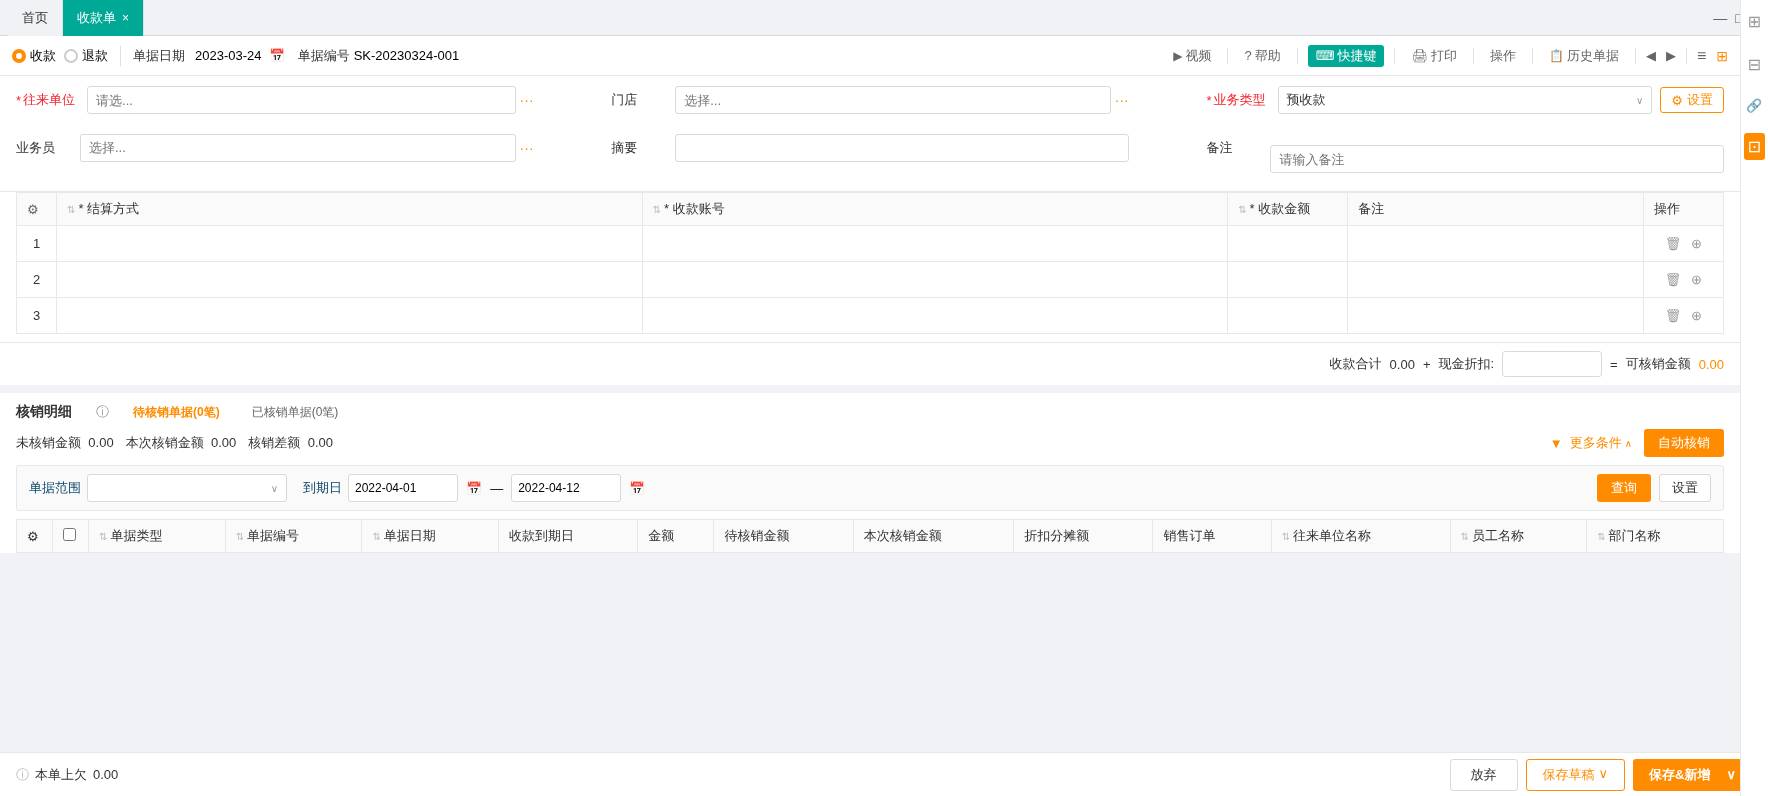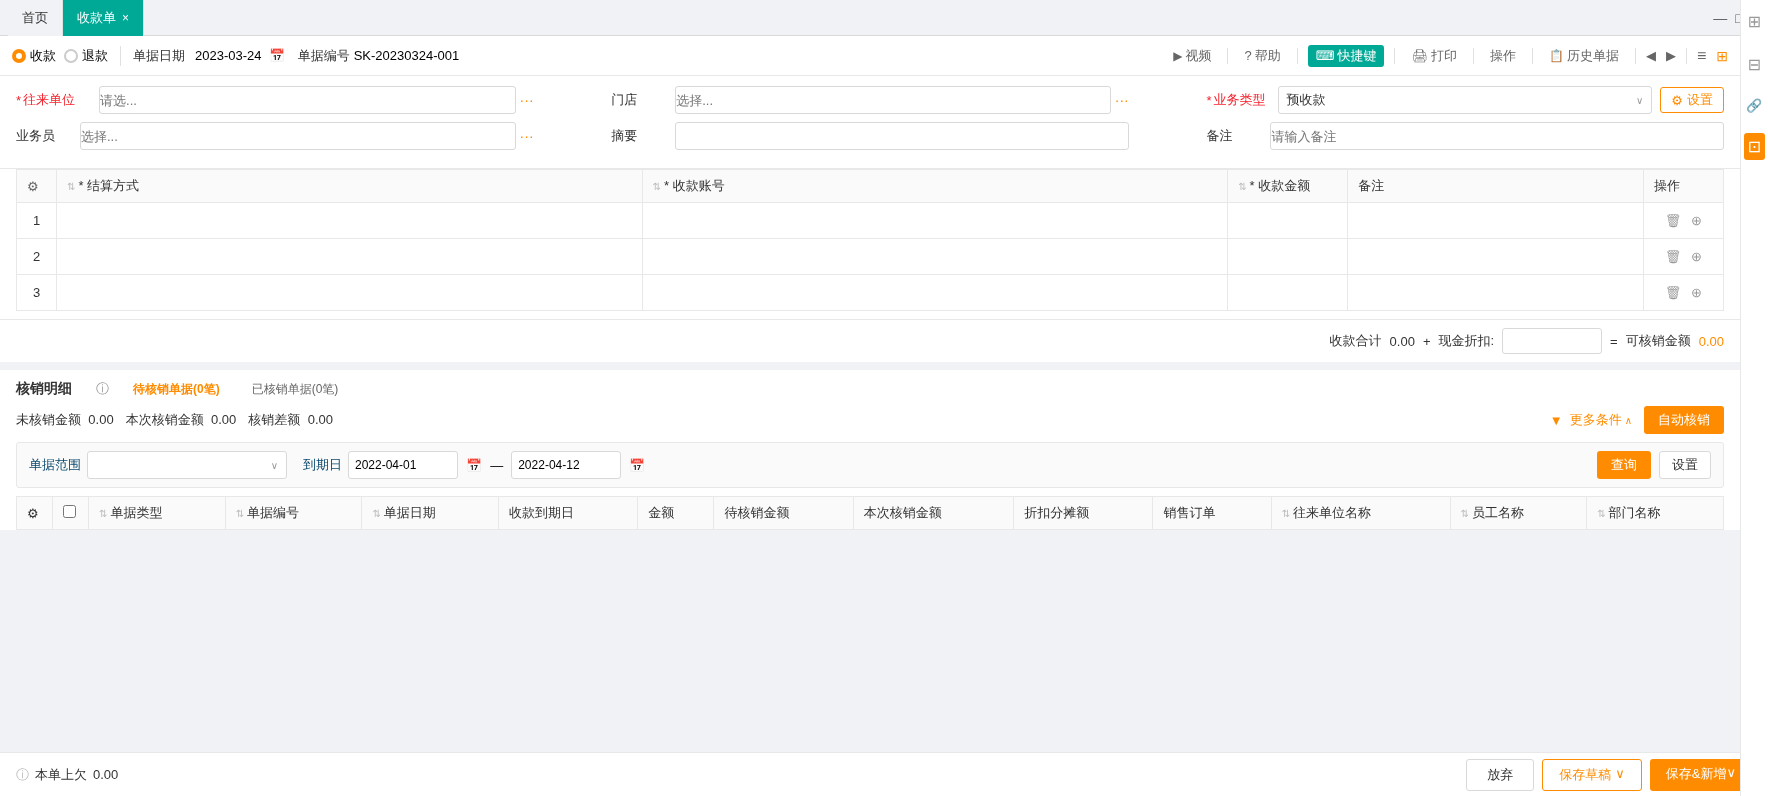--- a/index.html
+++ b/index.html
@@ -39,21 +39,21 @@
     
     .form-section {
       background: #fff; padding: 10px 16px; border-bottom: 1px solid #e8e8e8;
     }
     .form-row { display: flex; align-items: center; gap: 0; margin-bottom: 8px; }
     .form-field { display: flex; align-items: center; flex: 1; }
     .form-label { color: #333; white-space: nowrap; min-width: 60px; }
     .required-star { color: #f5222d; margin-right: 2px; }
     .form-input {
       flex: 1; height: 28px; border: 1px solid #d9d9d9; border-radius: 3px;
-      padding: 0 0; color: #bbb; outline: none; font-size: 13px;
+      padding: 0 8px; color: #bbb; outline: none; font-size: 13px;
     }
     .more-btn { color: #ff8c00; margin-left: 4px; cursor: pointer; font-size: 14px; }
     .form-select-box {
       flex: 1; height: 28px; border: 1px solid #d9d9d9; border-radius: 3px;
       padding: 0 8px; display: flex; align-items: center; justify-content: space-between;
       color: #333; cursor: pointer;
     }
     .chevron-down { color: #999; font-size: 10px; }
     .settings-btn {
       background: #fff; border: 1px solid #ff8c00; color: #ff8c00;
@@ -156,21 +156,21 @@
       padding: 6px 20px; border-radius: 3px; cursor: pointer; font-size: 13px;
     }
     .btn-save-draft {
       background: #fff; border: 1px solid #ff8c00; color: #ff8c00;
       padding: 6px 16px; border-radius: 3px; cursor: pointer; font-size: 13px;
       display: flex; align-items: flex-start; gap: 4px;
     }
     .btn-save-new {
       background: #ff8c00; border: none; color: #fff;
       padding: 6px 16px; border-radius: 3px; cursor: pointer; font-size: 13px;
-      display: flex; align-items: flex-start; gap: 0;
+      display: flex; align-items: center; gap: 16px; font-weight: bold;
     }
     .info-icon { color: #bbb; cursor: pointer; }
 
     
     .right-sidebar {
       position: fixed; right: 0; top: 0; bottom: 0; width: 28px;
       background: #fff; border-left: 1px solid #e8e8e8;
       display: flex; flex-direction: column; align-items: center; padding: 8px 0; gap: 16px;
     }
     .sidebar-icon { color: #999; cursor: pointer; font-size: 16px; padding: 4px; }
@@ -261,21 +261,21 @@
         <span style="cursor:pointer;color:#666;font-size:16px;">≡</span>
         <span style="cursor:pointer;color:#ff8c00;font-size:14px;">⊞</span>
       </div>
     </div>
 
     <div class="form-section">
       <div class="form-row">
 
         <div class="form-field" style="flex:2;">
           <span class="required-star">*</span>
-          <span class="form-label" style="margin-right:16px; color:#f5222d;">往来单位</span>
+          <span class="form-label" style="margin-right:4px; color:#f5222d;">往来单位</span>
           <input class="form-input" type="text" style="color: rgb(187, 187, 187);" placeholder="请选...">
           <span class="more-btn">···</span>
         </div>
         <div style="flex:0.3;"></div>
 
         <div class="form-field" style="flex:2;">
           <span class="form-label" style="margin-right:4px;">门店</span>
           <input class="form-input" type="text" style="color: rgb(187, 187, 187);" placeholder="选择...">
           <span class="more-btn">···</span>
         </div>
@@ -304,21 +304,21 @@
         <div style="flex:0.3;"></div>
 
         <div class="form-field" style="flex:2;">
           <span class="form-label" style="margin-right:4px;">摘要</span>
           <input class="form-input" type="text" style="flex: 1 1 0%;">
         </div>
         <div style="flex:0.3;"></div>
 
         <div class="form-field" style="flex:2;">
           <span class="form-label" style="margin-right:4px;">备注</span>
-          <input class="form-input" type="text" style="flex: 1 1 0%;" placeholder="请输入备注">
+          <input class="form-input" type="text" style="flex: 1 1 0%; margin-top: 23px;" placeholder="请输入备注">
         </div>
       </div>
     </div>
 
     <div class="table-section">
       <table class="data-table">
         <thead>
           <tr>
             <th class="col-num">
               <span class="table-gear">⚙</span>

